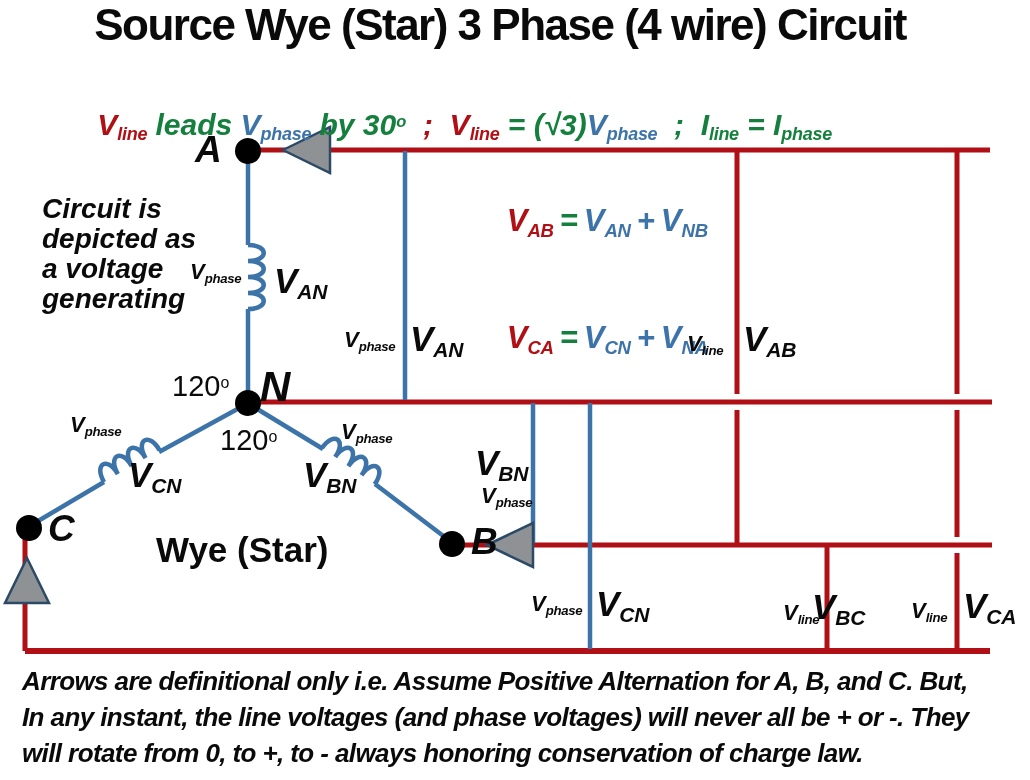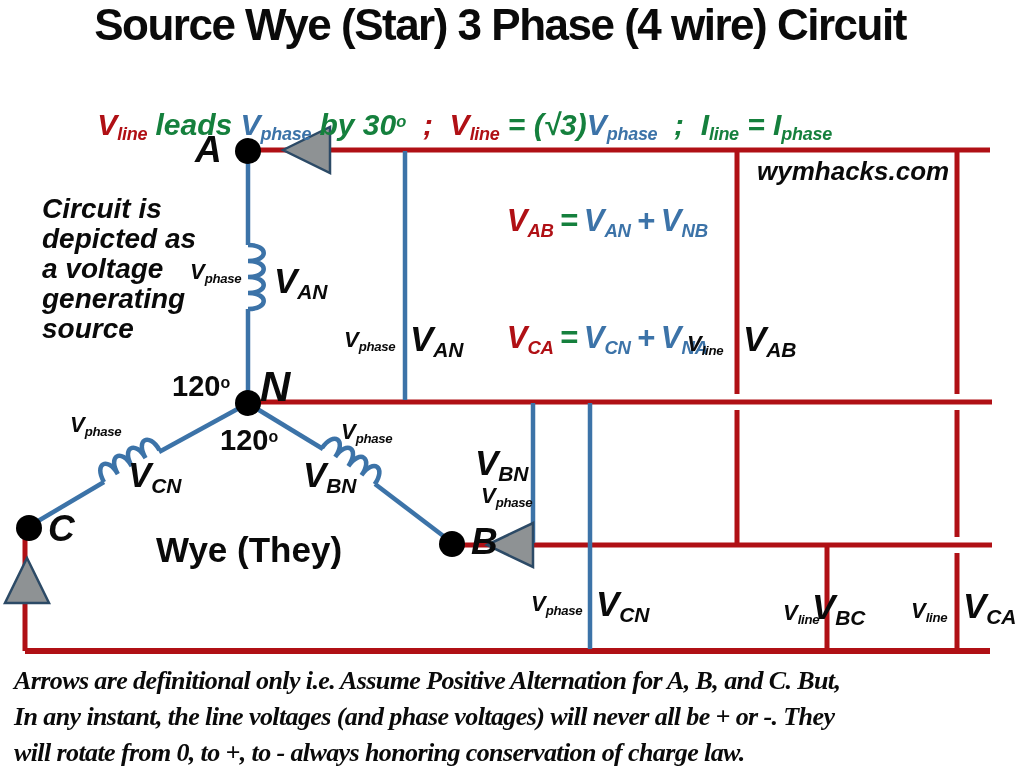--- a/index.html
+++ b/index.html
@@ -14,21 +14,21 @@
   .title{font-size:44px;font-weight:bold;letter-spacing:-1.5px;white-space:nowrap;}
   .subtitle{font-size:30px;white-space:pre;}
   sub{font-size:0.60em;vertical-align:-0.30em;line-height:0;letter-spacing:-0.3px;}
   sup{font-size:0.55em;vertical-align:0.50em;line-height:0;}
   .eqrow{font-size:31px;white-space:pre;margin-bottom:9px;}
   .eqsign{margin:0 6px;}
   .note{font-size:28px;line-height:30px;}
   .meas-s{font-size:22px;white-space:nowrap;}
   .meas-b{font-size:35px;white-space:nowrap;}
   .node-lbl{font-size:37px;}
-  .angle{font-size:29px;font-weight:bold;white-space:nowrap;}
+  .angle{font-size:29px;font-weight:normal;white-space:nowrap;}
   .wye{font-size:35px;font-weight:bold;white-space:nowrap;}
   .wm{font-size:26px;}
   .footer-line{font-size:26px;line-height:36px;letter-spacing:-0.6px;white-space:nowrap;}
   svg{display:block;}
 </style>
 </head>
 <body>
 
 <div class="stage">
 
@@ -89,39 +89,37 @@
 
   <div class="abs bi" style="left:455px;top:167px;">
     <div class="eqrow">
       <span class="red"><span>V</span><sub>AB</sub></span><span class="blk eqsign">=</span><span class="blue"><span>V</span><sub>AN</sub></span><span class="blue eqsign">+</span><span class="blue"><span>V</span><sub>NB</sub></span>
     </div>
     <div class="eqrow">
       <span class="red"><span>V</span><sub>CA</sub></span><span class="blk eqsign">=</span><span class="blue"><span>V</span><sub>CN</sub></span><span class="blue eqsign">+</span><span class="blue"><span>V</span><sub>NA</sub></span>
     </div>
   </div>
 
-  <div class="abs wm bi" style="left:757px;top:156px;">wymhacks.com</div>
 
   <div class="abs note bi" style="left:42px;top:194px;">
     <div>Circuit is</div>
     <div>depicted as</div>
     <div>a voltage</div>
     <div>generating</div>
-    <div>source</div>
   </div>
 
   <div class="abs node-lbl bi" style="left:195px;top:129px;">A</div>
   <div class="abs bi" style="left:260px;top:363px;font-size:42px;">N</div>
   <div class="abs node-lbl bi" style="left:471px;top:521px;">B</div>
   <div class="abs node-lbl bi" style="left:48px;top:508px;">C</div>
 
   <div class="abs angle" style="left:172px;top:370px;"><span>120</span><sup>o</sup></div>
   <div class="abs angle" style="left:220px;top:424px;"><span>120</span><sup>o</sup></div>
 
-  <div class="abs wye" style="left:156px;top:530px;">Wye (They)</div>
+  <div class="abs wye" style="left:156px;top:530px;">Wye (Star)</div>
 
   <div class="abs meas-s bi" style="left:190px;top:259px;"><span>V</span><sub>phase</sub></div>
   <div class="abs meas-b bi" style="left:274px;top:261px;"><span>V</span><sub>AN</sub></div>
   <div class="abs meas-s bi" style="left:70px;top:412px;"><span>V</span><sub>phase</sub></div>
   <div class="abs meas-b bi" style="left:128px;top:455px;"><span>V</span><sub>CN</sub></div>
   <div class="abs meas-s bi" style="left:341px;top:419px;"><span>V</span><sub>phase</sub></div>
   <div class="abs meas-b bi" style="left:303px;top:455px;"><span>V</span><sub>BN</sub></div>
 
   <div class="abs meas-s bi" style="left:344px;top:327px;"><span>V</span><sub>phase</sub></div>
   <div class="abs meas-b bi" style="left:410px;top:319px;"><span>V</span><sub>AN</sub></div>
@@ -134,19 +132,19 @@
 
   <div class="abs meas-s bi" style="left:531px;top:591px;"><span>V</span><sub>phase</sub></div>
   <div class="abs meas-b bi" style="left:596px;top:584px;"><span>V</span><sub>CN</sub></div>
 
   <div class="abs meas-s bi" style="left:783px;top:600px;"><span>V</span><sub>line</sub></div>
   <div class="abs meas-b bi" style="left:812px;top:587px;"><span>V</span><sub>BC</sub></div>
 
   <div class="abs meas-s bi" style="left:911px;top:598px;"><span>V</span><sub>line</sub></div>
   <div class="abs meas-b bi" style="left:963px;top:586px;"><span>V</span><sub>CA</sub></div>
 
-  <div class="abs bi" style="left:14px;top:663px;font-family:Liberation Serif, serif;">
+  <div class="abs bi" style="left:22px;top:663px;">
     <div class="footer-line">Arrows are definitional only i.e. Assume Positive Alternation for A, B, and C. But,</div>
     <div class="footer-line">In any instant, the line voltages (and phase voltages) will never all be + or -. They</div>
     <div class="footer-line">will rotate from 0, to +, to - always honoring conservation of charge law.</div>
   </div>
 
 </div>
 
 </body></html>

